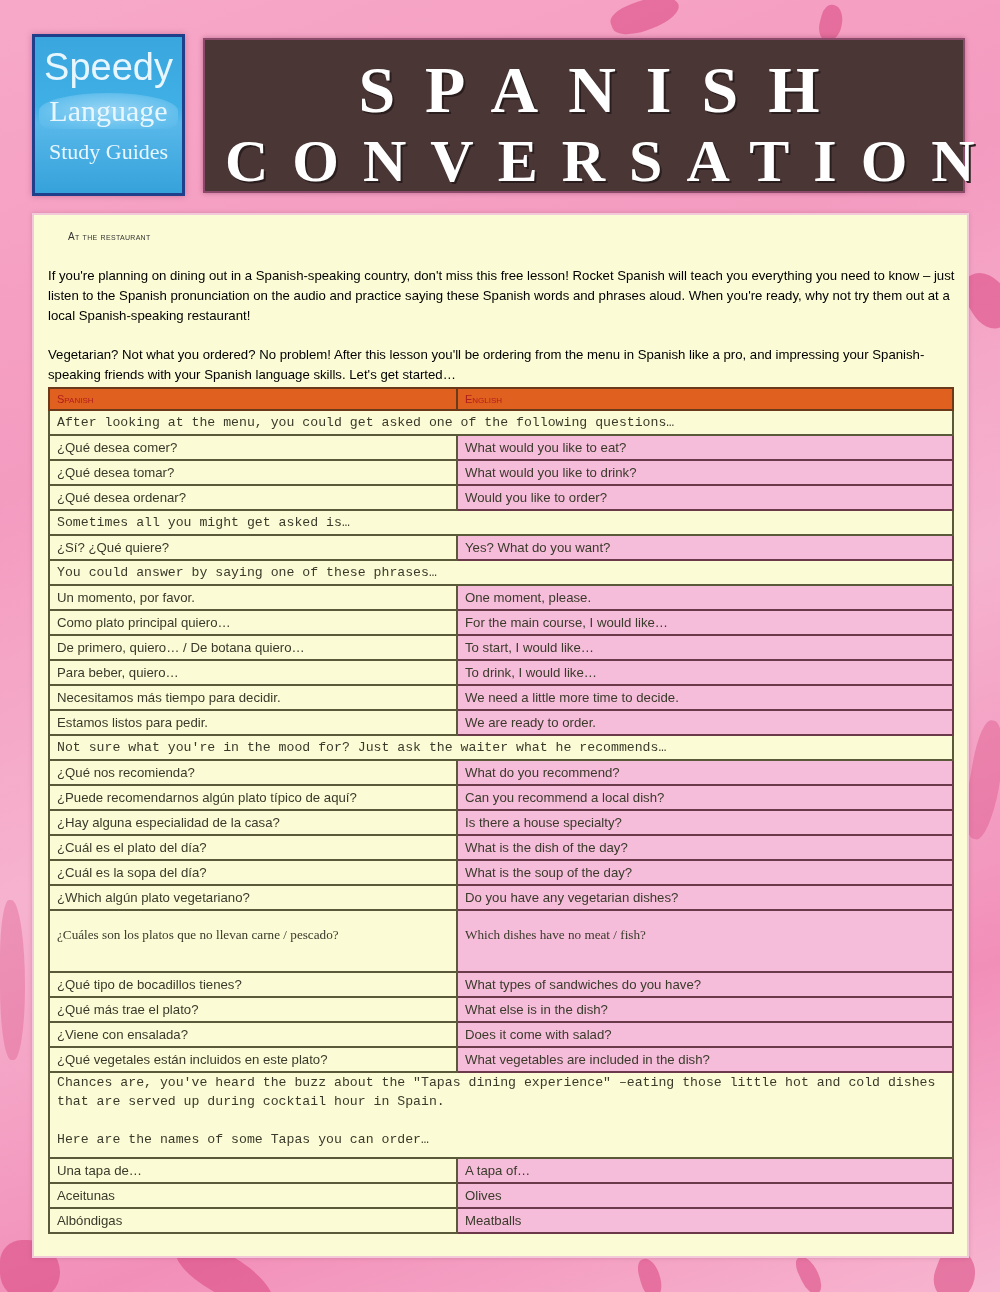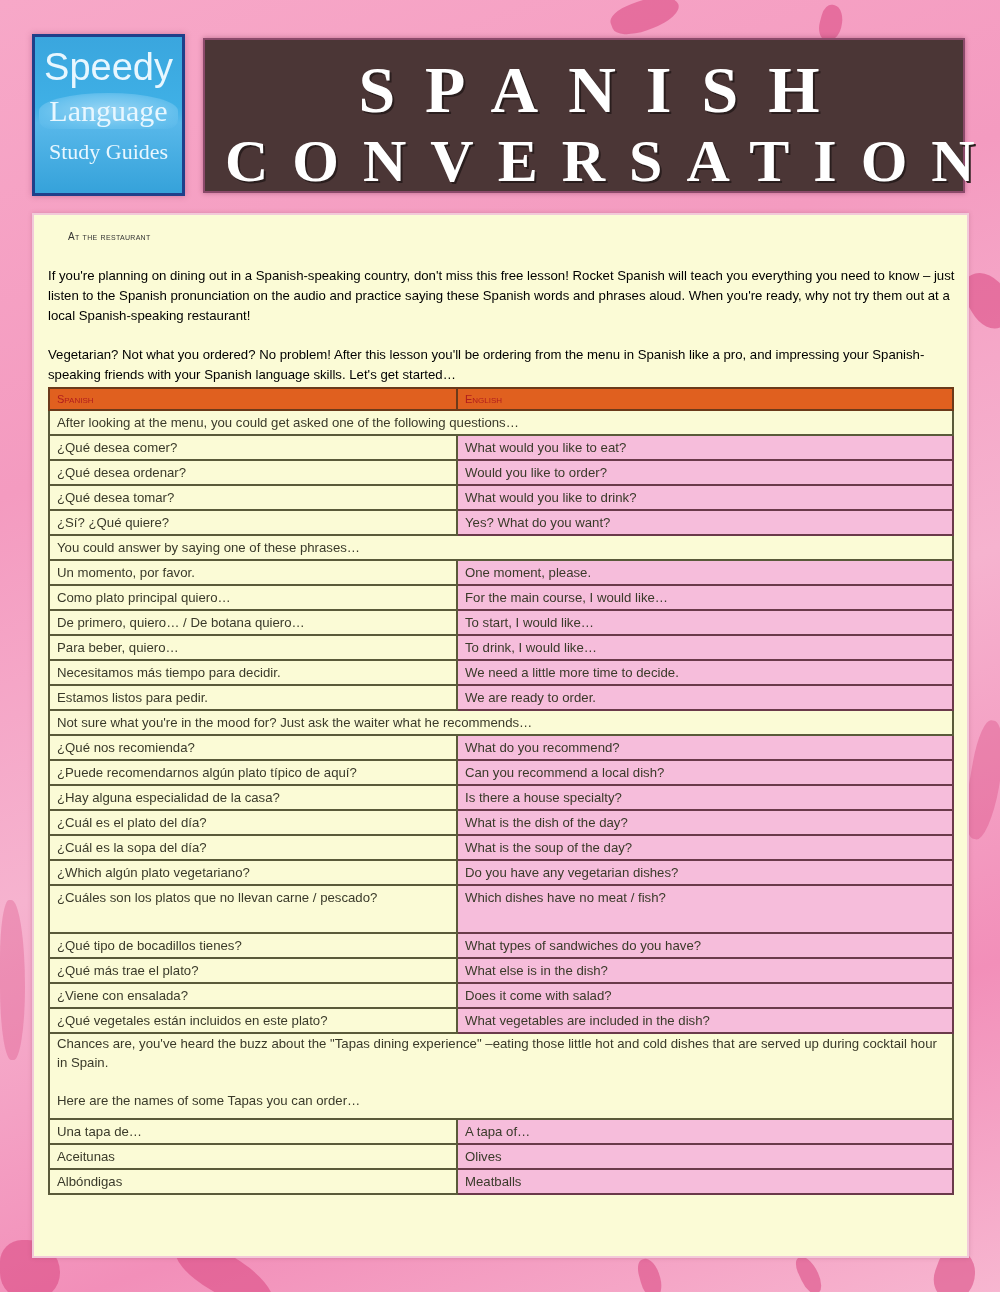--- a/index.html
+++ b/index.html
@@ -77,22 +77,22 @@
     text-align: left; font-weight: normal; line-height: 17px;
   }
   table.phrases col.c1 { width: 408px; }
   table.phrases col.c2 { width: 496px; }
   table.phrases th {
     background: #e0601f; color: #b01d1d; font-variant: small-caps; font-size: 11px; height: 22px;
     border-color: #6b3a1a;
   }
   table.phrases td.es { background: #fbfbd6; }
   table.phrases td.en { background: #f6bddb; border-color: #6a3a4a; }
-  table.phrases td.note { background: #fbfbd6; }
-  table.phrases tr.tall td { height: 48px; vertical-align: top; padding-top: 3px; }
+  table.phrases td.note { background: #fbfbd6; font-family: Liberation Mono, monospace; }
+  table.phrases tr.tall td { height: 62px; vertical-align: top; padding-top: 15px; font-family: Liberation Serif, serif; }
   table.phrases td.longnote { height: 86px; vertical-align: top; line-height: 19px; }
   .gap { display: block; height: 19px; }
 </style>
 </head>
 <body>
 
 <div class="deco d1"></div>
 <div class="deco d2"></div>
 <div class="deco d3"></div>
 <div class="deco d4"></div>
@@ -131,26 +131,29 @@
     </thead>
     <tbody>
       <tr>
           <td class="note" colspan="2">After looking at the menu, you could get asked one of the following questions…</td>
         </tr>
       <tr>
           <td class="es">¿Qué desea comer?</td>
           <td class="en">What would you like to eat?</td>
         </tr>
       <tr>
+          <td class="es">¿Qué desea tomar?</td>
+          <td class="en">What would you like to drink?</td>
+        </tr>
+      <tr>
           <td class="es">¿Qué desea ordenar?</td>
           <td class="en">Would you like to order?</td>
         </tr>
       <tr>
-          <td class="es">¿Qué desea tomar?</td>
-          <td class="en">What would you like to drink?</td>
+          <td class="note" colspan="2">Sometimes all you might get asked is…</td>
         </tr>
       <tr>
           <td class="es">¿Sí? ¿Qué quiere?</td>
           <td class="en">Yes? What do you want?</td>
         </tr>
       <tr>
           <td class="note" colspan="2">You could answer by saying one of these phrases…</td>
         </tr>
       <tr>
           <td class="es">Un momento, por favor.</td>

